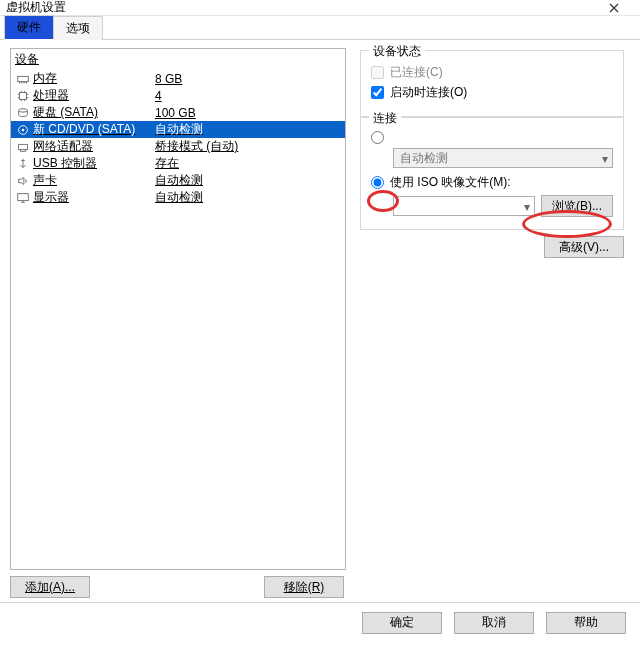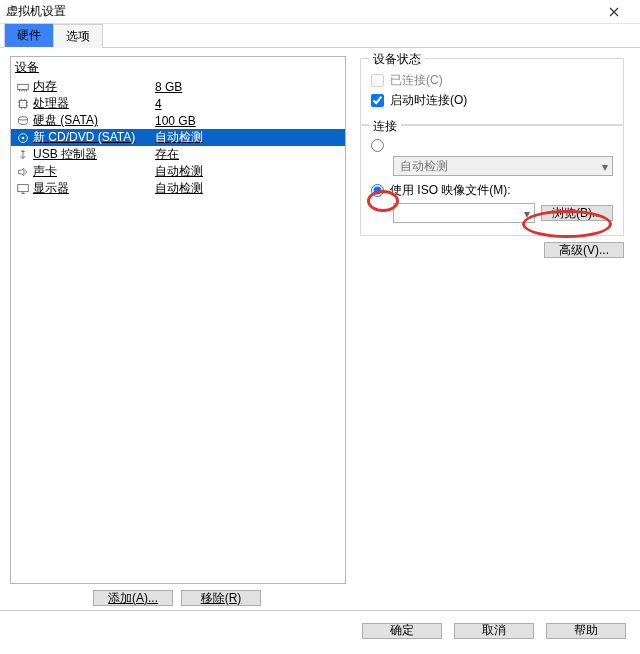--- a/index.html
+++ b/index.html
@@ -9,21 +9,21 @@
     font-size: 12px;
     background: #fff;
     color: #000;
     width: 640px;
     height: 654px;
     overflow: hidden;
     position: relative;
   }
   
   .titlebar {
-    height: 24px;
+    height: 16px;
     display: flex;
     align-items: center;
     padding: 0 6px;
     border-bottom: 1px solid #e5e5e5;
   }
   .titlebar .title { flex: 1; }
   .titlebar .close {
     width: 40px; height: 22px;
     display: flex; align-items: center; justify-content: center;
     cursor: pointer;
@@ -42,21 +42,21 @@
     padding: 3px 12px 3px 12px;
     border: 1px solid #d0d0d0;
     border-bottom: none;
     margin-right: -1px;
     background: #f5f5f5;
     position: relative;
     top: 1px;
     cursor: pointer;
   }
   .tab.active {
-    background: #3b82f6;
+    background: #1d4ed8;
     border-bottom: 1px solid #fff;
     z-index: 2;
   }
   
   .main {
     display: flex;
     height: 562px;
     padding: 8px 10px 4px 10px;
     gap: 10px;
   }
@@ -91,27 +91,27 @@
     color: #666;
   }
   .devrow .col1 { width: 140px; display: flex; align-items: center; gap: 2px; }
   .devrow .col2 { flex: 1; }
   .devrow.selected { background: #0a63c9; color: #fff; }
   .devrow.selected .icon { color: #fff; }
   .devspacer { flex: 1; }
   
   .devbuttons {
     display: flex;
-    justify-content: center;
+    justify-content: space-between;
     gap: 8px;
     padding: 6px 2px 0 0;
   }
   .btn {
     min-width: 80px;
-    height: 16px;
+    height: 22px;
     border: 1px solid #adadad;
     background: #e1e1e1;
     padding: 0 10px;
     display: inline-flex;
     align-items: center;
     justify-content: center;
     cursor: pointer;
   }
   
   .fieldset {
@@ -258,20 +258,32 @@
               <svg viewBox="0 0 16 16">
                 <circle cx="8" cy="8" r="5" fill="none" stroke="currentColor"></circle>
                 <circle cx="8" cy="8" r="1.5" fill="currentColor"></circle>
               </svg>
             </span>
           <span>新 CD/DVD (SATA)</span>
         </span>
         <span class="col2">自动检测</span>
       </div>
 
+      <div class="devrow">
+        <span class="col1">
+          <span class="icon">
+              <svg viewBox="0 0 16 16">
+                <rect x="3" y="5" width="10" height="6" fill="none" stroke="currentColor"></rect>
+                <path d="M5 11v2h6v-2" stroke="currentColor" fill="none"></path>
+              </svg>
+            </span>
+          <span>网络适配器</span>
+        </span>
+        <span class="col2">桥接模式 (自动)</span>
+      </div>
 
       <div class="devrow">
         <span class="col1">
           <span class="icon">
               <svg viewBox="0 0 16 16">
                 <path d="M8 2v10M8 12l-3-3M8 12l3-3M6 4h4" stroke="currentColor" fill="none"></path>
               </svg>
             </span>
           <span>USB 控制器</span>
         </span>

